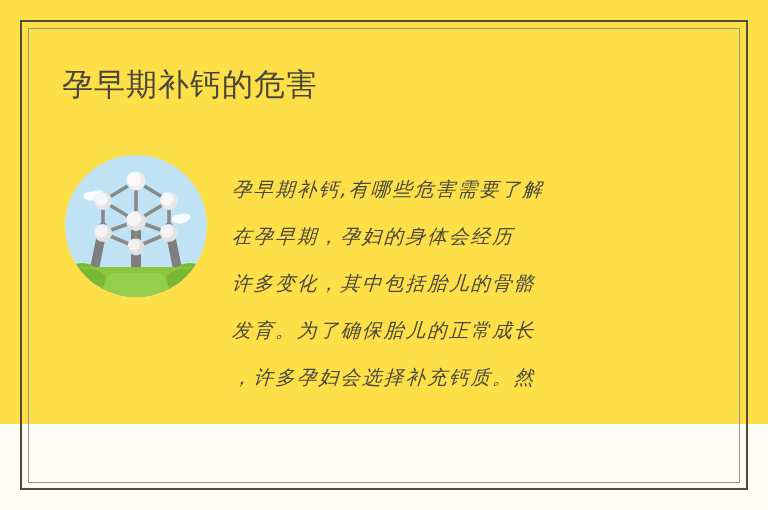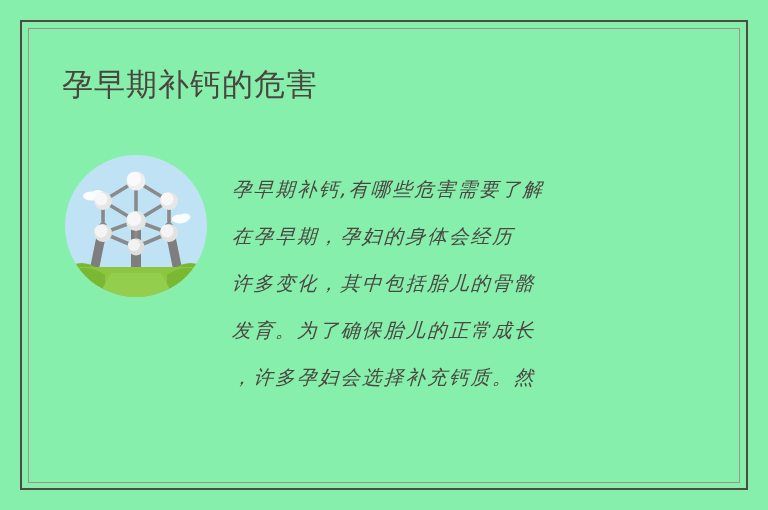--- a/index.html
+++ b/index.html
@@ -11,22 +11,22 @@
   }
 
   body {
     background: #FCFCF5;
     font-family: "Liberation Sans", sans-serif;
   }
 
   .page {
     position: relative;
     width: 768px;
-    height: 510px;
-    background: #86efac;
+    height: 424px;
+    background: #fde047;
   }
 
   
   .frame-outer {
     position: absolute;
     left: 20px;
     top: 20px;
     width: 728px;
     height: 470px;
     border: 2px solid #4F4B41;

